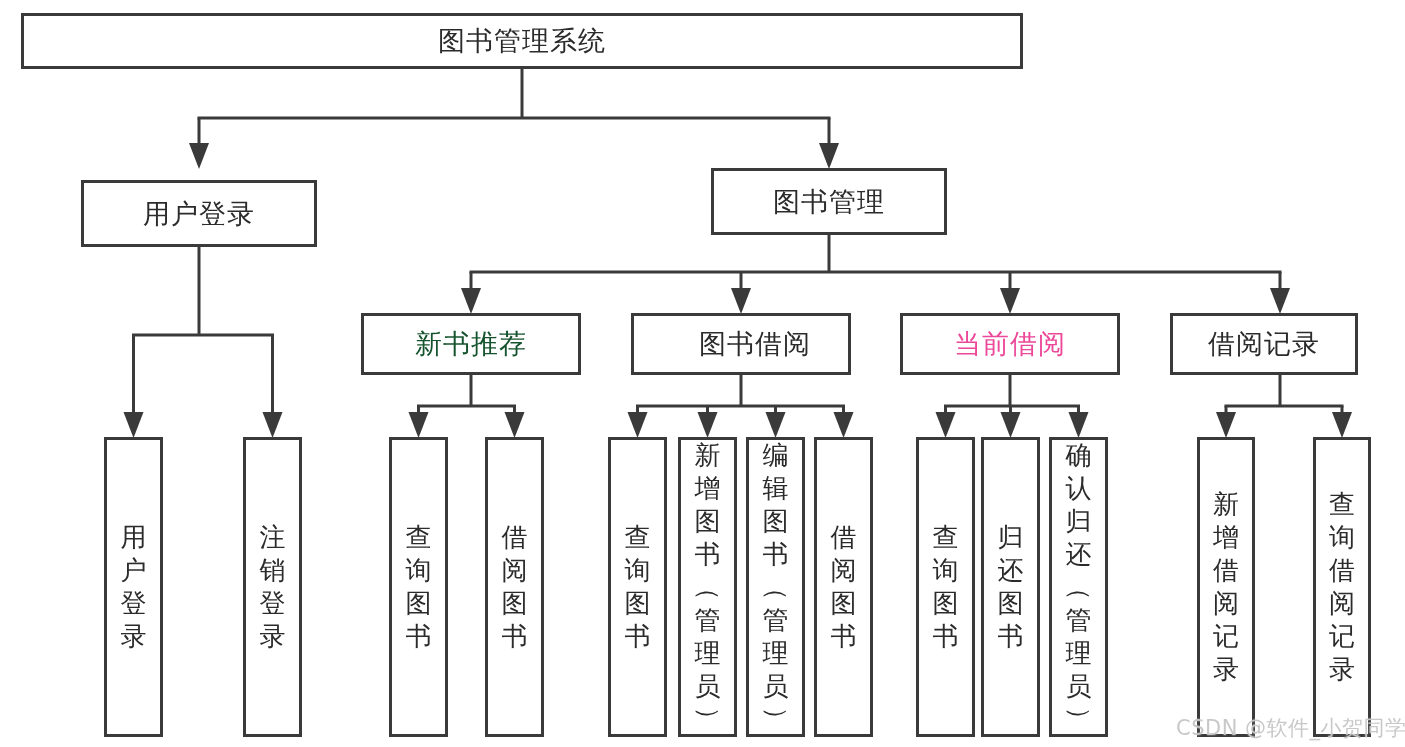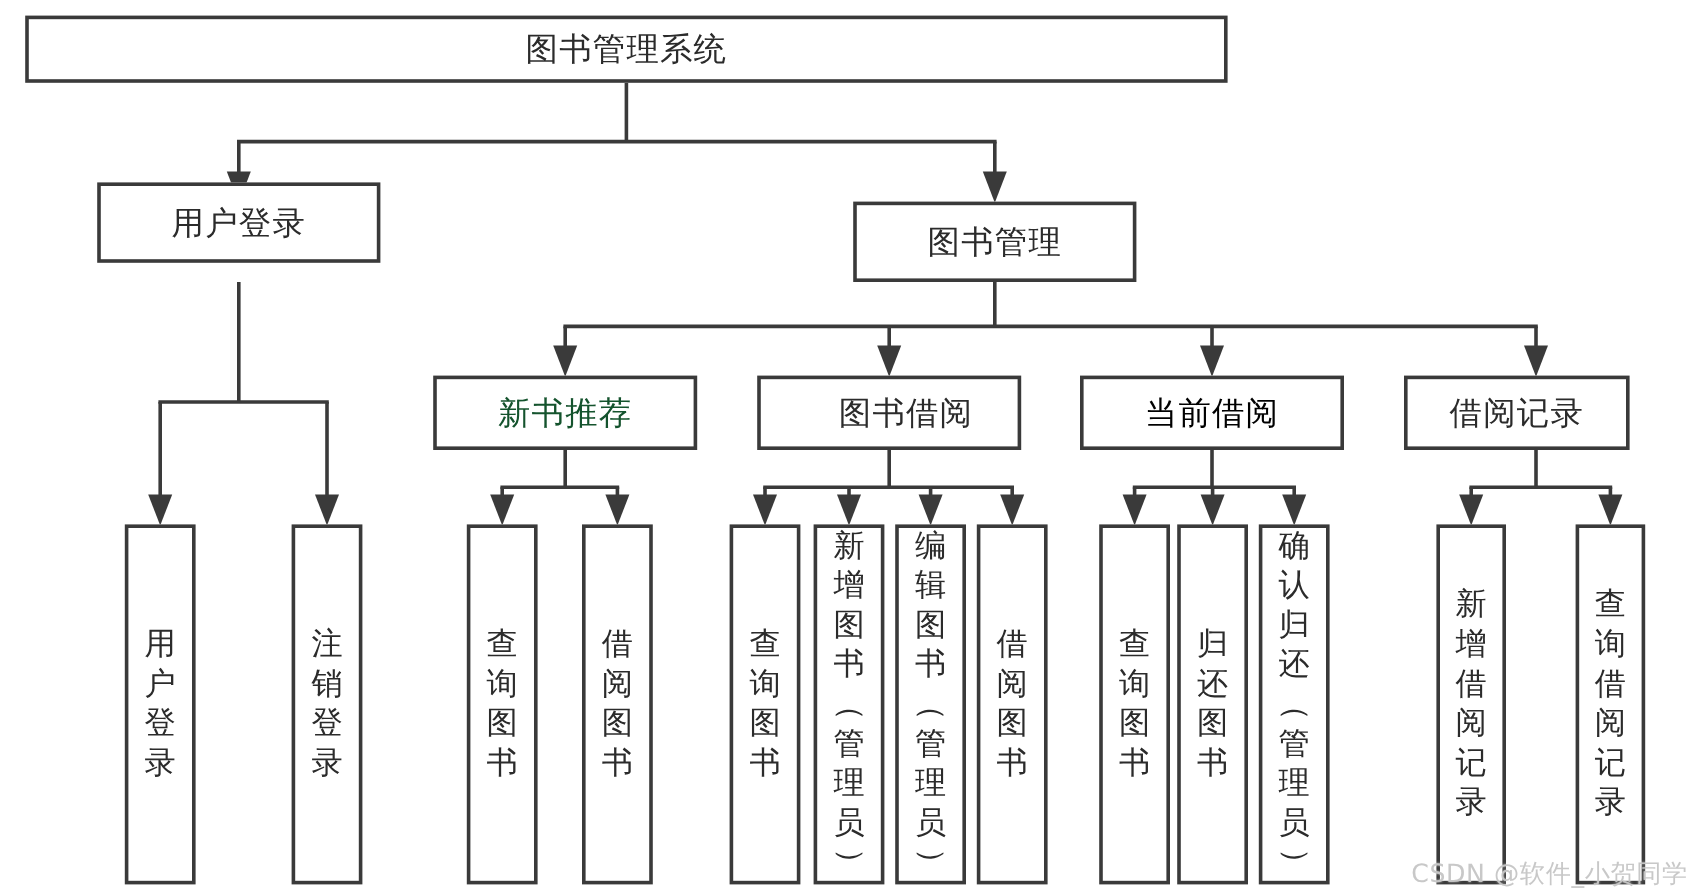--- a/index.html
+++ b/index.html
@@ -120,33 +120,33 @@
       <line x1="1224.5" y1="406" x2="1343.5" y2="406" stroke="#3a3a3a" stroke-width="3"></line>
       <line x1="1226" y1="406" x2="1226" y2="416" stroke="#3a3a3a" stroke-width="3"></line>
       <polygon points="1226,438 1216,412 1236,412" fill="#3a3a3a"></polygon>
       <line x1="1342" y1="406" x2="1342" y2="416" stroke="#3a3a3a" stroke-width="3"></line>
       <polygon points="1342,438 1332,412 1352,412" fill="#3a3a3a"></polygon>
     </svg>
   <div id="nodes-layer">
       <div class="node h" style="left: 21px; top: 13px; width: 1002px; height: 56px; border-color: rgb(58, 58, 58); color: rgb(43, 43, 43);">
         <span>图书管理系统</span>
       </div>
-      <div class="node h" style="left: 81px; top: 152px; width: 236px; height: 67px; border-color: rgb(58, 58, 58); color: rgb(43, 43, 43);">
+      <div class="node h" style="left: 81px; top: 180px; width: 236px; height: 67px; border-color: rgb(58, 58, 58); color: rgb(43, 43, 43);">
         <span>用户登录</span>
       </div>
       <div class="node h" style="left: 711px; top: 168px; width: 236px; height: 67px; border-color: rgb(58, 58, 58); color: rgb(43, 43, 43);">
         <span>图书管理</span>
       </div>
       <div class="node h" style="left: 361px; top: 313px; width: 220px; height: 62px; border-color: rgb(58, 58, 58); color: #14532d;">
         <span>新书推荐</span>
       </div>
       <div class="node h" style="left: 631px; top: 313px; width: 220px; height: 62px; border-color: rgb(58, 58, 58); color: rgb(43, 43, 43); padding-left: 28px;">
         <span>图书借阅</span>
       </div>
-      <div class="node h" style="left: 900px; top: 313px; width: 220px; height: 62px; border-color: rgb(58, 58, 58); color: #000000;">
+      <div class="node h" style="left: 900px; top: 313px; width: 220px; height: 62px; border-color: rgb(58, 58, 58); color: #ec4899;">
         <span>当前借阅</span>
       </div>
       <div class="node h" style="left: 1170px; top: 313px; width: 188px; height: 62px; border-color: rgb(58, 58, 58); color: rgb(43, 43, 43);">
         <span>借阅记录</span>
       </div>
       <div class="node v" style="left: 104px; top: 437px; width: 59px; height: 300px; border-color: rgb(58, 58, 58); color: rgb(43, 43, 43);">
         <div class="vstack">
           <span class="vchar">用</span>
           <span class="vchar">户</span>
           <span class="vchar">登</span>

